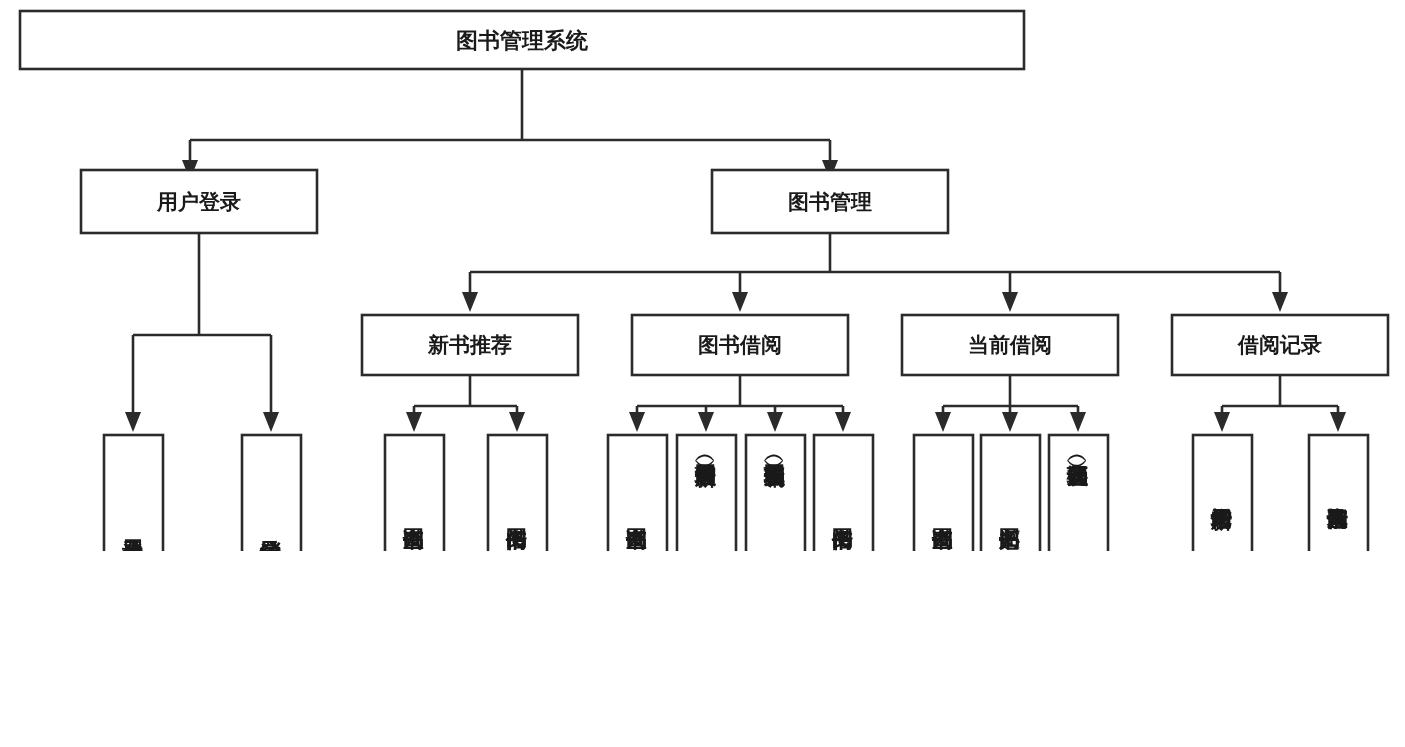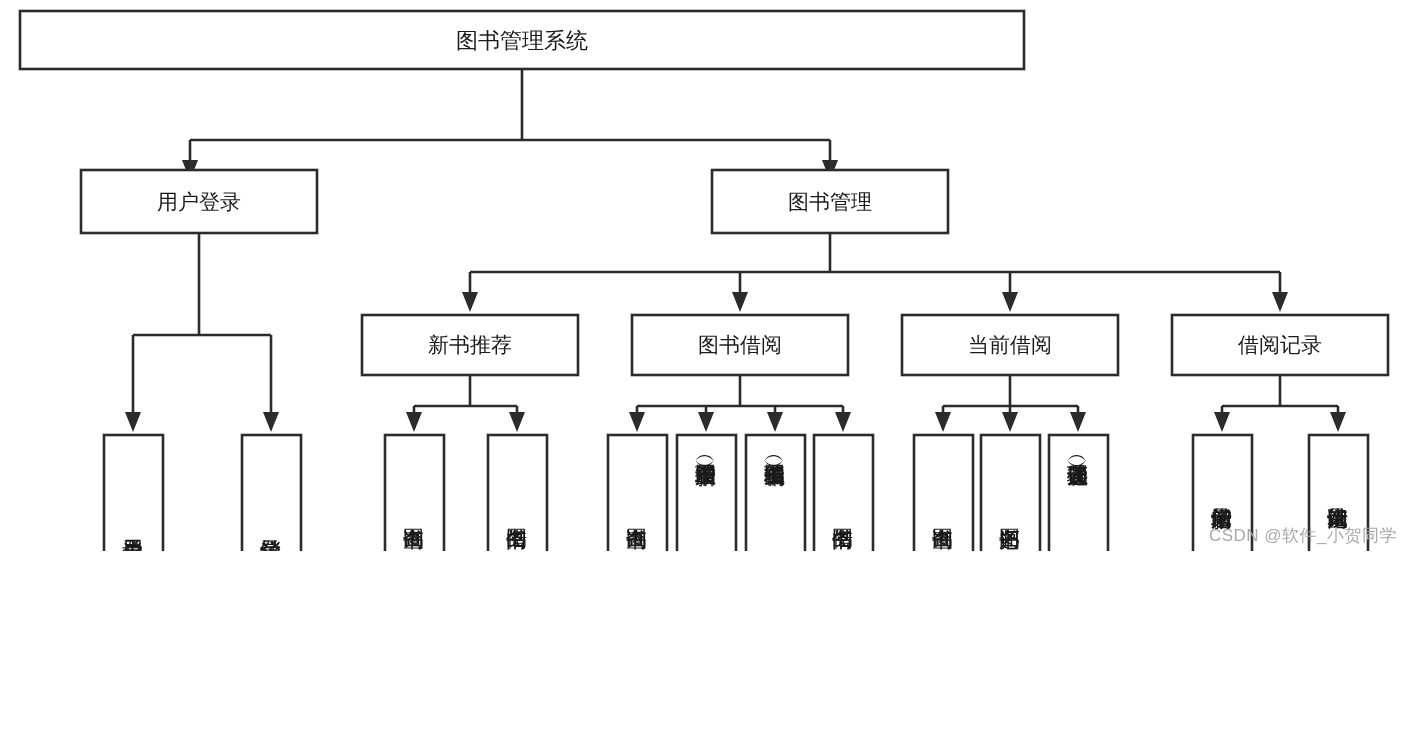--- a/index.html
+++ b/index.html
@@ -9,20 +9,21 @@
   }
   body {
     font-family: "Liberation Sans", "DejaVu Sans", sans-serif;
   }
   #stage {
     position: relative;
     width: 1405px;
     height: 551px;
     background: #ffffff;
     overflow: hidden;
+    font-weight: bold;
   }
   svg#diagram {
     position: absolute;
     left: 0;
     top: 0;
     width: 1405px;
     height: 747px;
     display: block;
   }
   .node-rect {
@@ -199,14 +200,13 @@
       <rect class="node-rect" x="1193" y="435" width="59" height="299"></rect>
       <text class="node-label-vert" x="1222" y="491" writing-mode="tb" glyph-orientation-vertical="0">新增借阅记录</text>
     </g>
     <g>
       <rect class="node-rect" x="1309" y="435" width="59" height="299"></rect>
       <text class="node-label-vert" x="1338" y="491" writing-mode="tb" glyph-orientation-vertical="0">查询借阅记录</text>
     </g>
 
   </svg>
 
-  <div class="watermark">CSDN @软件_小贺同学</div>
 </div>
 
 </body></html>

